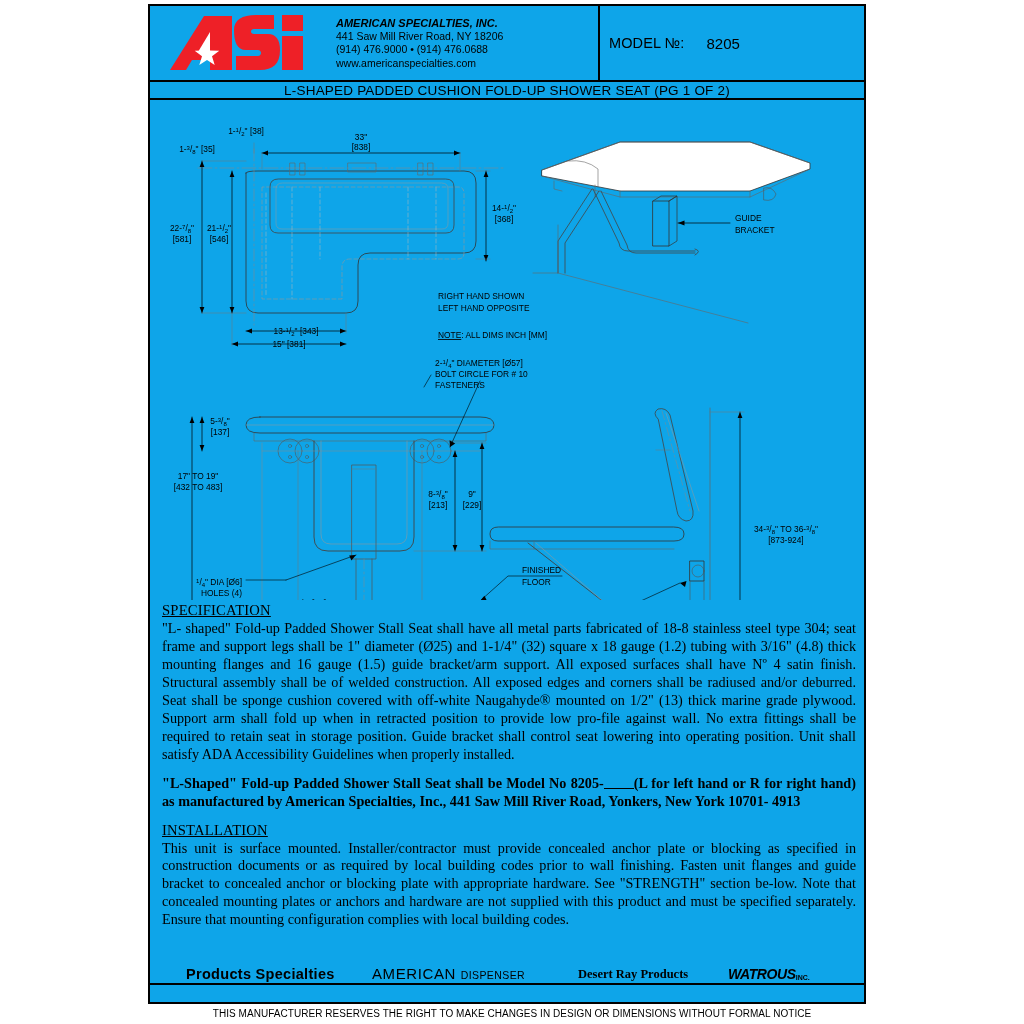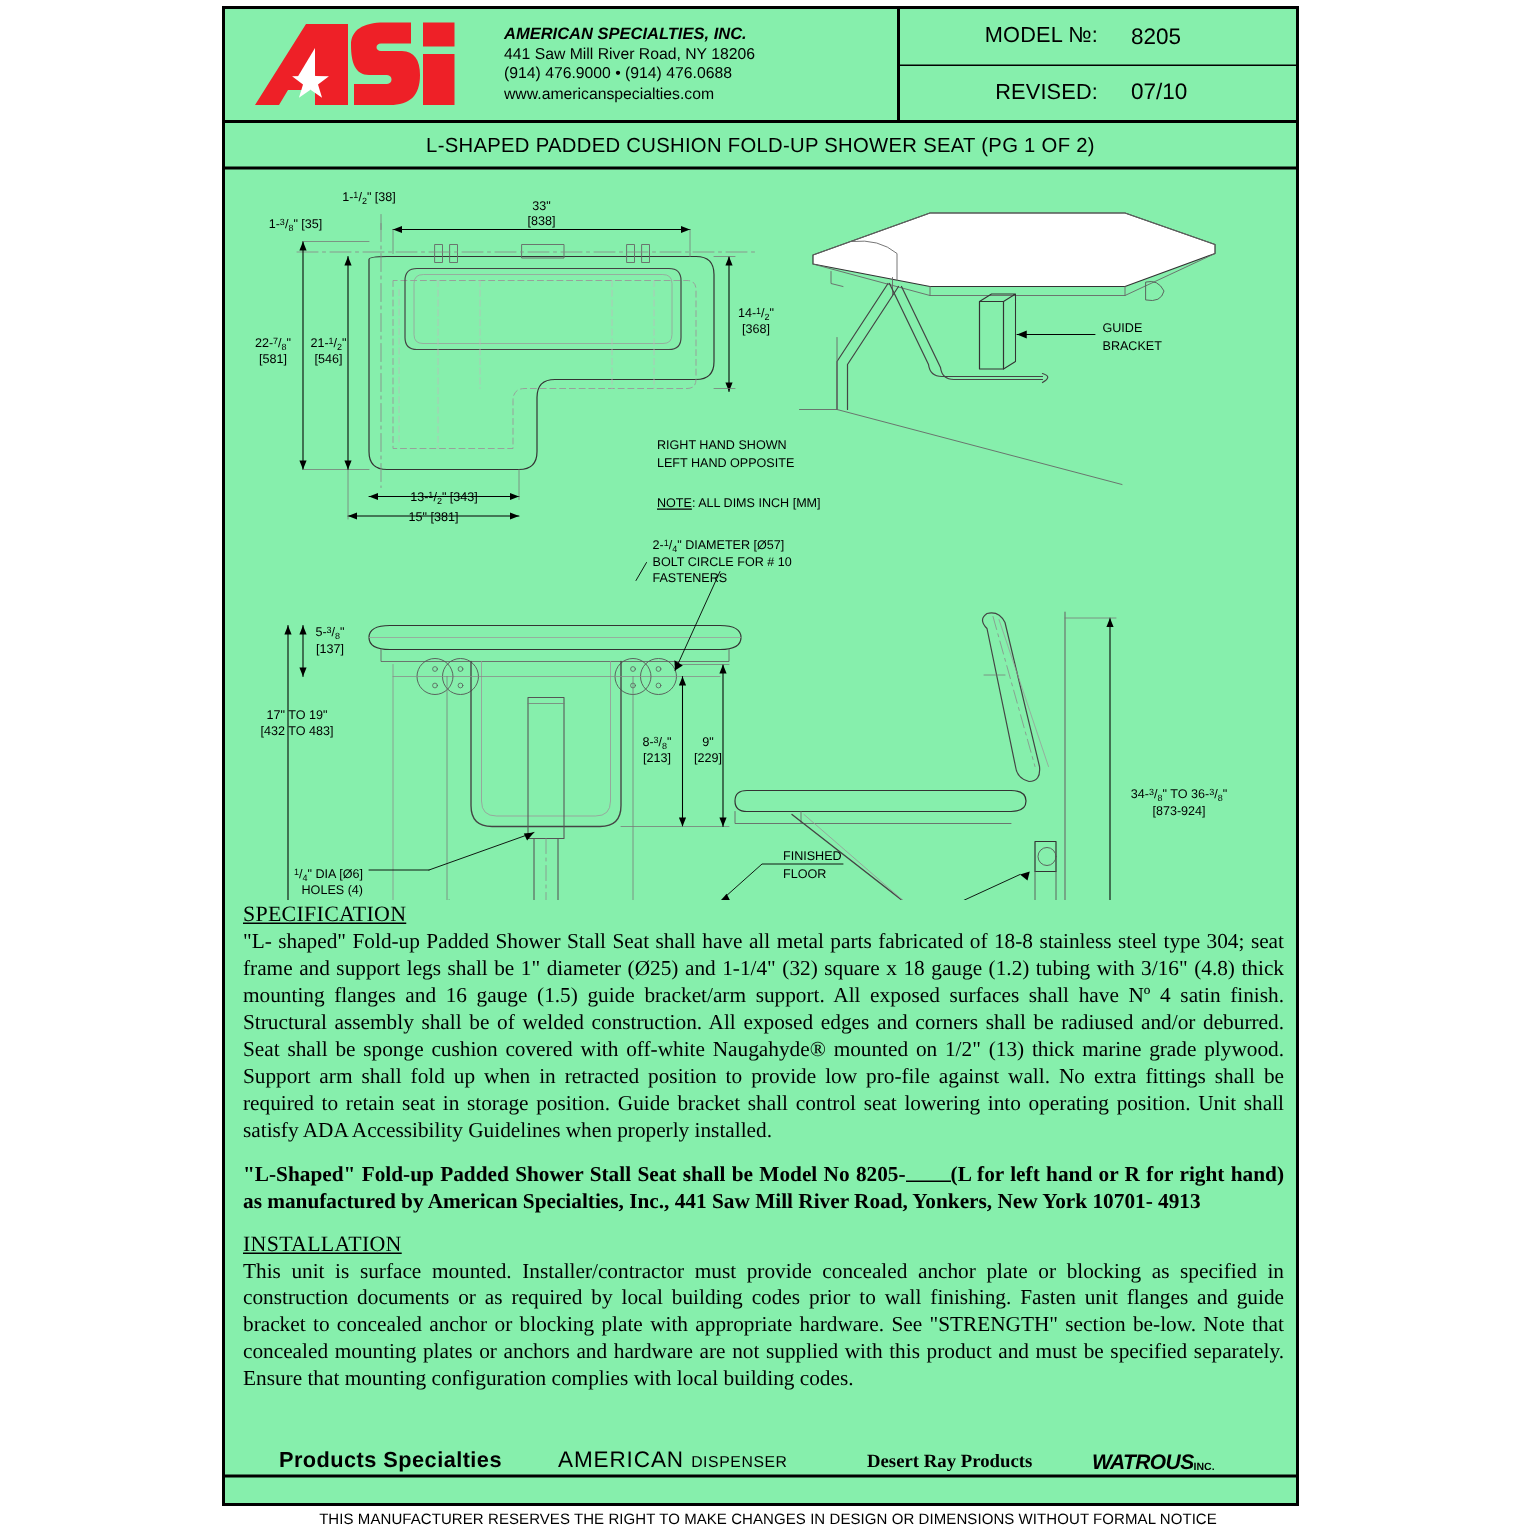--- a/index.html
+++ b/index.html
@@ -6,44 +6,44 @@
   body{
     width:1024px;height:1024px;background:#ffffff;
     font-family:"Liberation Sans", sans-serif;
     -webkit-font-smoothing:antialiased;
   }
   #page{position:relative;width:1024px;height:1024px;overflow:hidden;}
 
   
   .sheet{
     position:absolute;left:148px;top:4px;width:718px;height:1000px;
-    border:2.5px solid #000;box-sizing:border-box;background:#86efac;
+    border:2.5px solid #000;box-sizing:border-box;background:#0ea5e9;
   }
 
   
   .titleblock{position:absolute;left:0;top:0;width:100%;height:76px;
     border-bottom:2.5px solid #000;box-sizing:border-box;display:flex;}
   .tb-left{width:450px;box-sizing:border-box;display:flex;align-items:center;
     border-right:2.5px solid #000;height:100%;}
   .tb-right{flex:1;display:flex;flex-direction:column;}
   .tb-row{flex:1;border-bottom:1.6px solid #000;box-sizing:border-box;
-    display:flex;align-items:center;padding-left:9px;justify-content:flex-end;}
+    display:flex;align-items:center;padding-left:9px;}
   .tb-row:last-child{border-bottom:none;}
   .tb-label{font-size:14.5px;color:#000;letter-spacing:.1px;}
   .tb-valwrap{width:110px;text-align:left;padding-left:22px;font-size:15px;}
 
   
   .logo{width:150px;height:62px;margin-left:12px;position:relative;flex:0 0 auto;}
   .addr{margin-left:24px;line-height:1.28;}
   .addr .co{font-size:11px;font-weight:bold;font-style:italic;color:#000;}
   .addr .co span.reg{font-weight:bold;font-style:italic;}
   .addr .ln{font-size:10.5px;color:#000;}
 
   
-  .subtitle{position:absolute;left:0;top:76px;width:100%;height:31px;
+  .subtitle{position:absolute;left:0;top:76px;width:100%;height:18px;
     border-bottom:2.5px solid #000;box-sizing:border-box;
     display:flex;align-items:center;justify-content:center;
     font-size:13.5px;color:#000;letter-spacing:.2px;}
 
   
   .drawing{position:absolute;left:0;top:107px;width:100%;height:487px;}
   .drawing svg{display:block;}
 
   
   .bodytext{position:absolute;left:12px;top:596px;width:694px;
@@ -107,24 +107,20 @@
           <div class="ln">441 Saw Mill River Road, NY 18206</div>
           <div class="ln">(914) 476.9000 • (914) 476.0688</div>
           <div class="ln">www.americanspecialties.com</div>
         </div>
       </div>
 
       <div class="tb-right">
         <div class="tb-row">
           <span class="tb-label">MODEL №:</span>
           <span class="tb-valwrap">8205</span>
-        </div>
-        <div class="tb-row">
-          <span class="tb-label">REVISED:</span>
-          <span class="tb-valwrap">07/10</span>
         </div>
       </div>
     </div>
 
     <div class="subtitle">L-SHAPED PADDED CUSHION FOLD-UP SHOWER SEAT (PG 1 OF 2)</div>
 
     <div class="drawing">
       <svg width="714" height="487" viewBox="0 0 714 487">
         <g fill="none" stroke="#000" stroke-width="0.7" stroke-linecap="round" stroke-linejoin="round">
 

